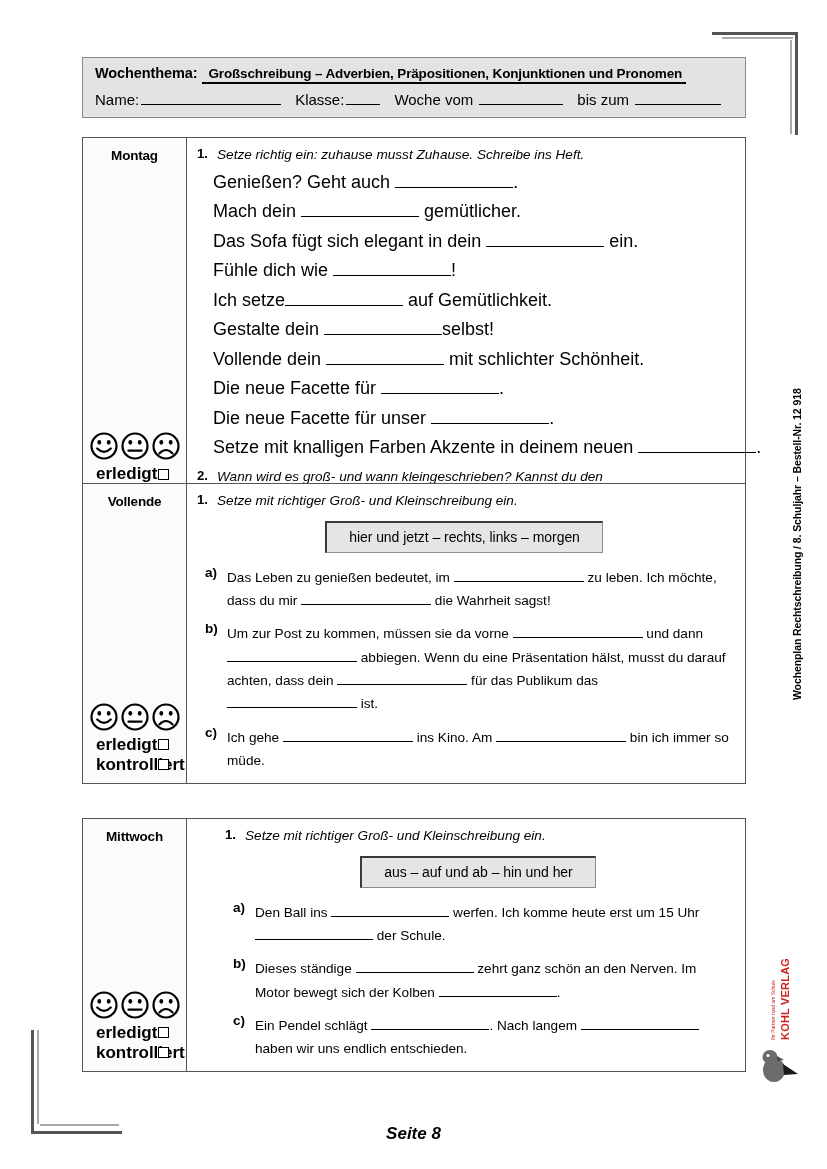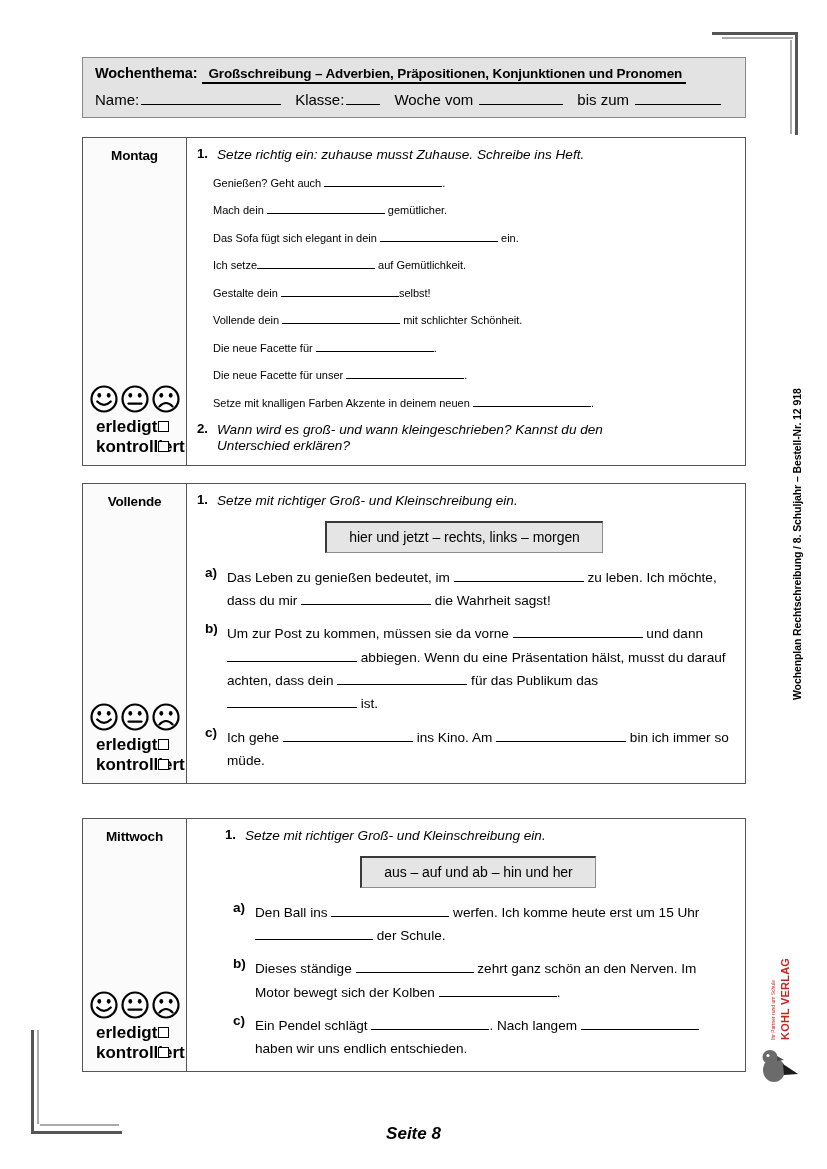--- a/index.html
+++ b/index.html
@@ -191,21 +191,21 @@
   .task-body { flex: 1; }
   .task-instr {
     font-style: italic;
     font-size: 13.6px;
     line-height: 1.22;
   }
 
   
   .mon-lines { margin-top: 9px; padding-left: 16px; }
   .mon-line {
-    font-size: 11px;
+    font-size: 18px;
     margin-bottom: 11.5px;
     white-space: nowrap;
   }
   .mon-line:last-child { margin-bottom: 0; }
   .u { display: inline-block; border-bottom: 1.6px solid #000; height: 13px; vertical-align: baseline; }
   .u-m { width: 118px; }
 
   
   .wordbank-wrap {
     display: flex;
@@ -364,20 +364,21 @@
     <div class="task">
       <div class="task-num">1.</div>
       <div class="task-body">
         <div class="task-instr">Setze richtig ein: zuhause musst Zuhause. Schreibe ins Heft.</div>
       </div>
     </div>
     <div class="mon-lines" id="mon-lines">
         <div class="mon-line"><span>Genießen? Geht auch </span><span class="u u-m"></span><span>.</span></div>
         <div class="mon-line"><span>Mach dein </span><span class="u u-m"></span><span> gemütlicher.</span></div>
         <div class="mon-line"><span>Das Sofa fügt sich elegant in dein </span><span class="u u-m"></span><span> ein.</span></div>
+        <div class="mon-line"><span>Fühle dich wie </span><span class="u u-m"></span><span>!</span></div>
         <div class="mon-line"><span>Ich setze</span><span class="u u-m"></span><span> auf Gemütlichkeit.</span></div>
         <div class="mon-line"><span>Gestalte dein </span><span class="u u-m"></span><span>selbst!</span></div>
         <div class="mon-line"><span>Vollende dein </span><span class="u u-m"></span><span> mit schlichter Schönheit.</span></div>
         <div class="mon-line"><span>Die neue Facette für </span><span class="u u-m"></span><span>.</span></div>
         <div class="mon-line"><span>Die neue Facette für unser </span><span class="u u-m"></span><span>.</span></div>
         <div class="mon-line"><span>Setze mit knalligen Farben Akzente in deinem neuen </span><span class="u u-m"></span><span>.</span></div>
       </div>
     <div class="task" style="margin-top:13px;">
       <div class="task-num">2.</div>
       <div class="task-body">

